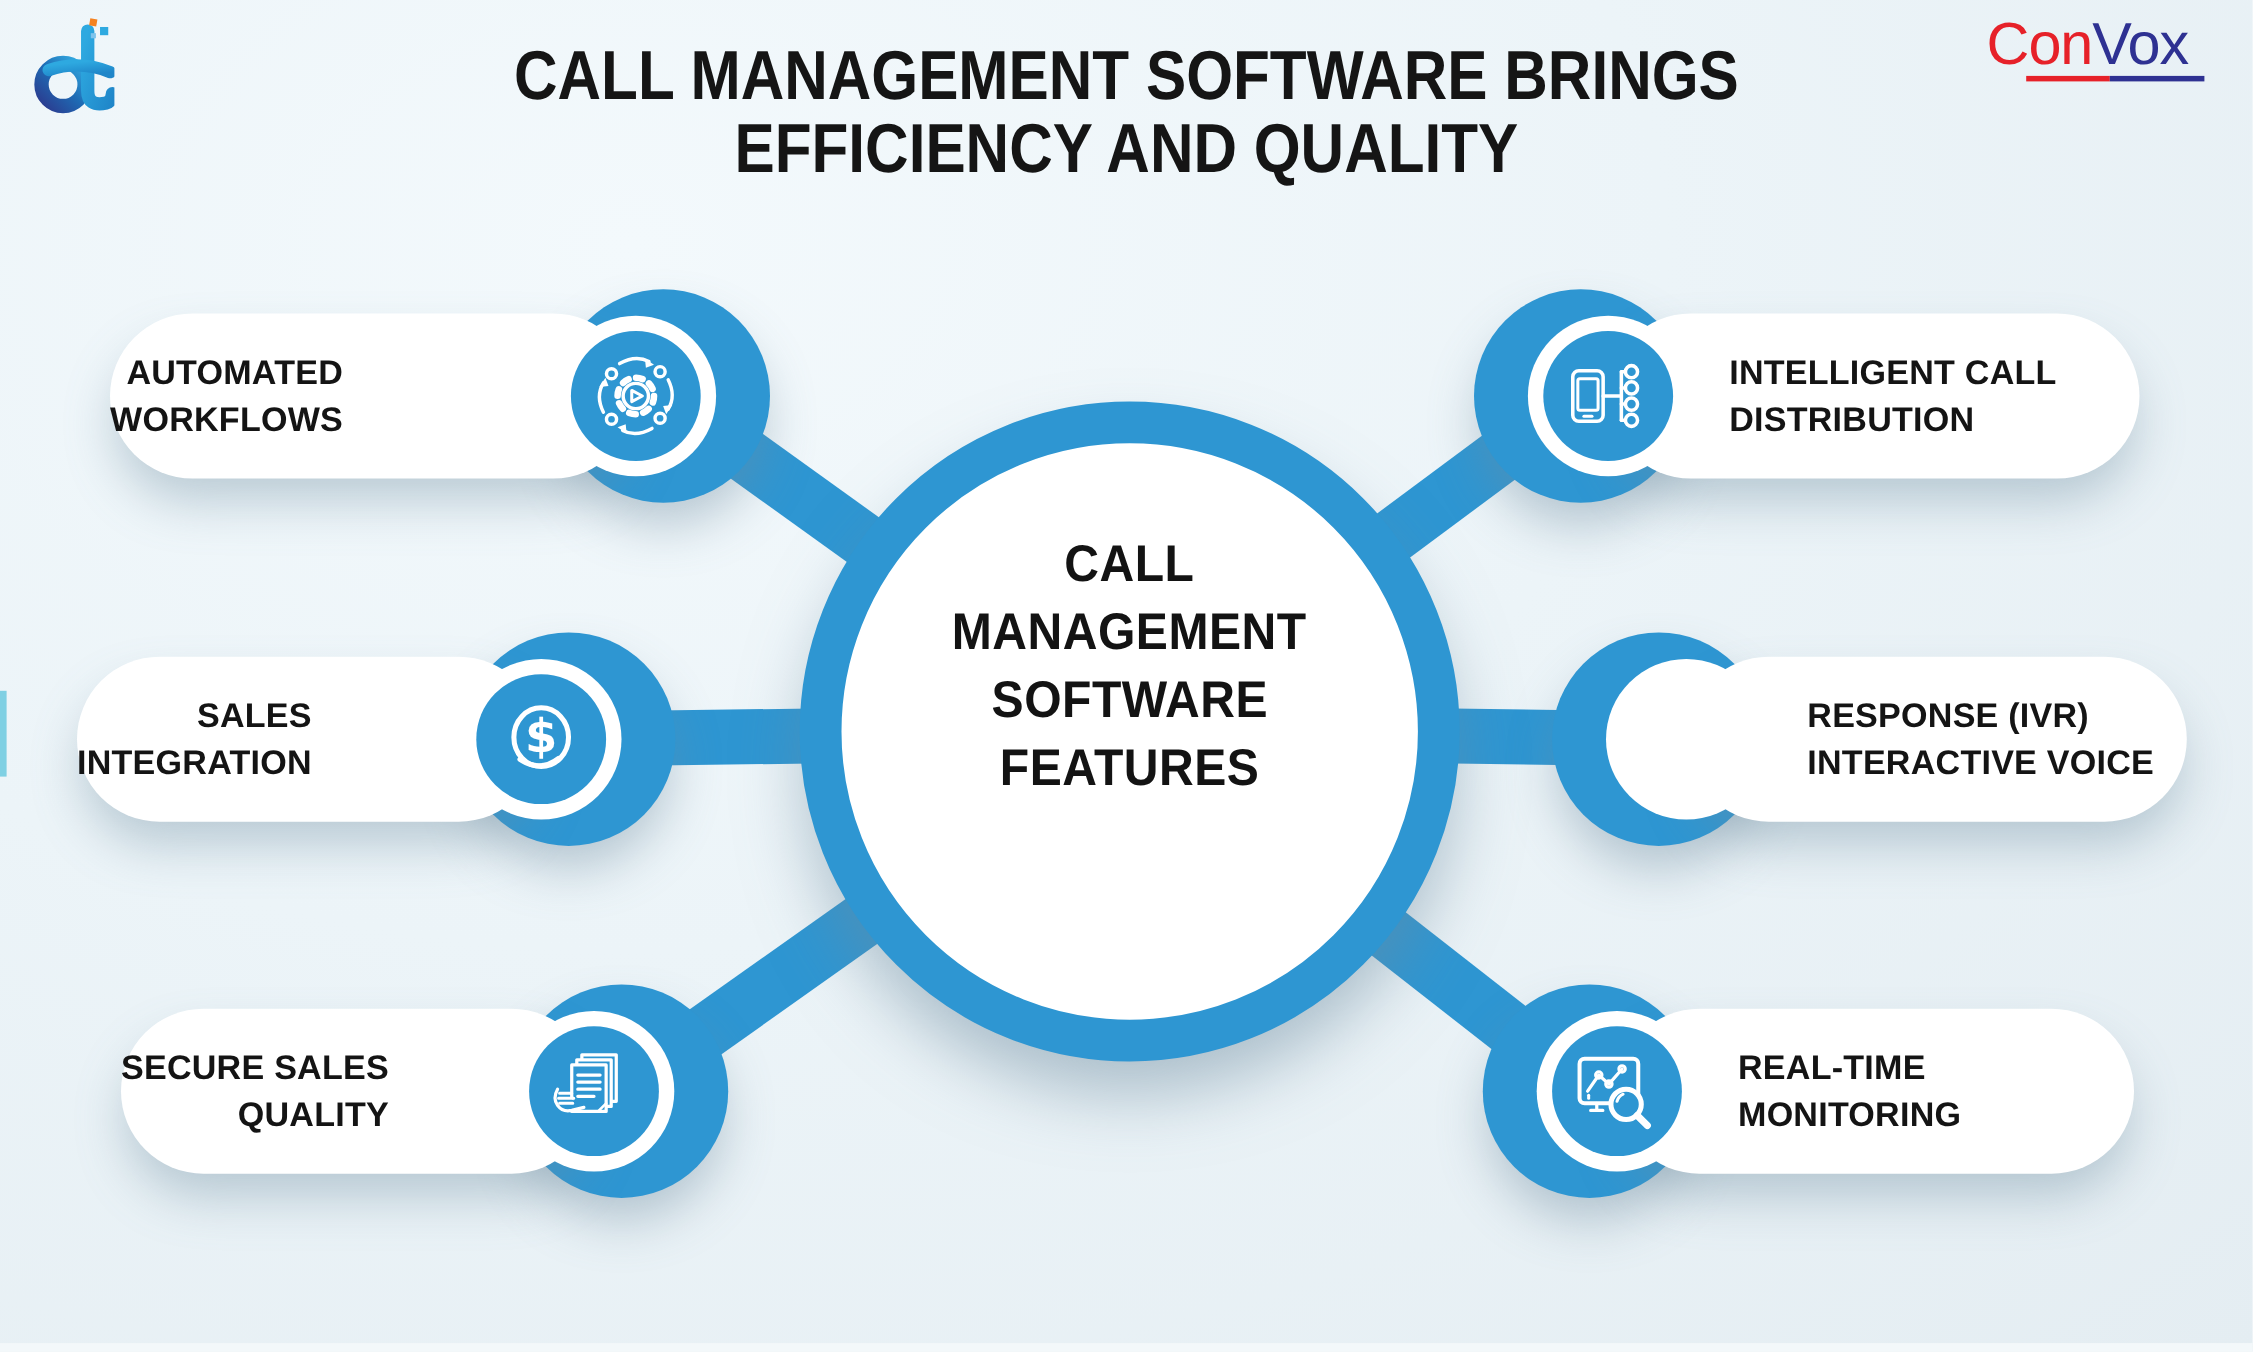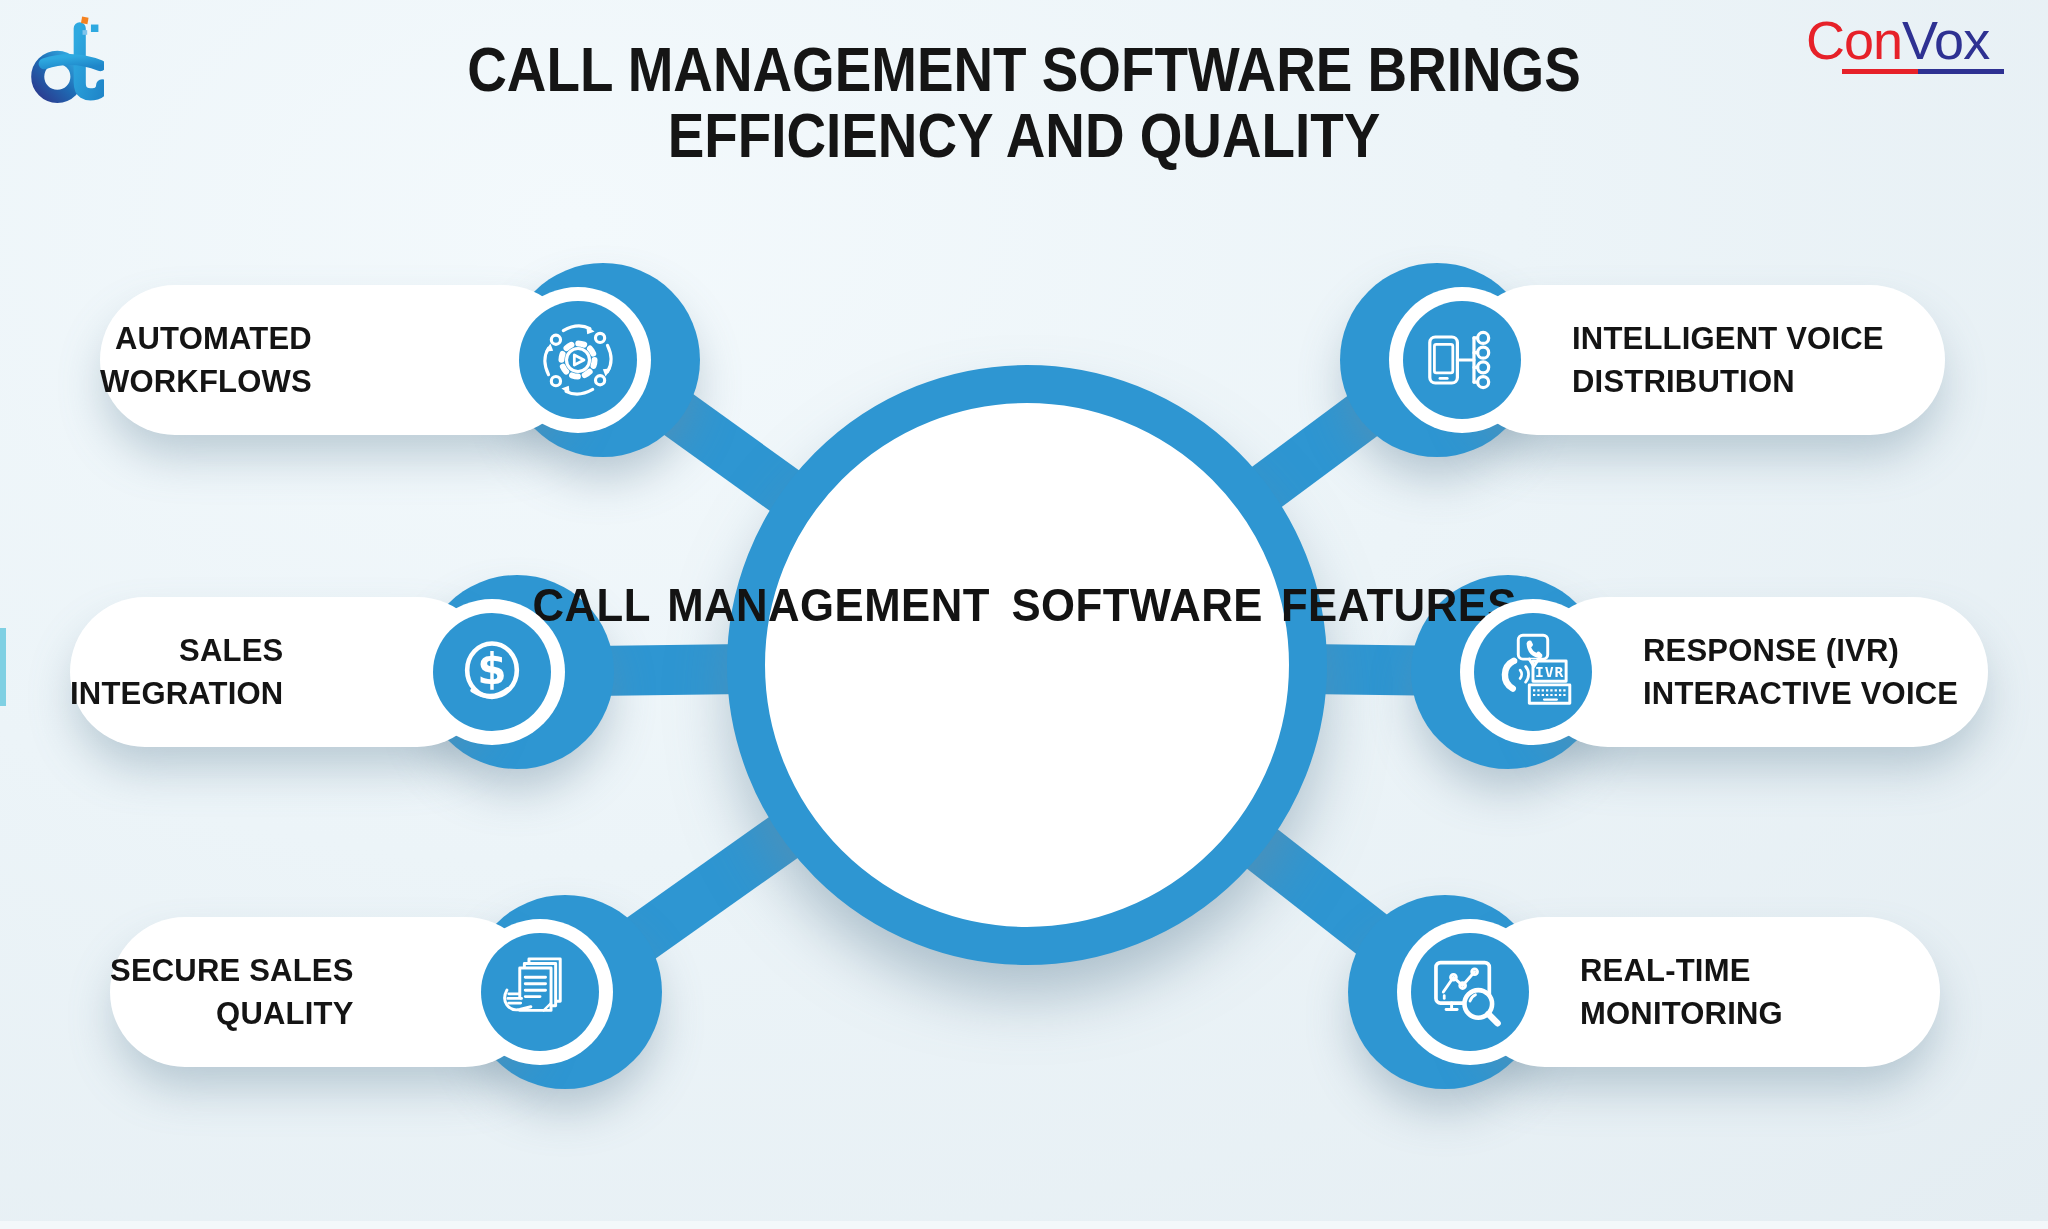--- a/index.html
+++ b/index.html
@@ -26,21 +26,21 @@
   .convox-underline .u-navy { width:86px; height:5px; background:#2e3192; }
 
   
   .connector { position:absolute; left:1027px; top:640px; height:50px; background:#2e96d2; transform-origin:0 25px; z-index:1; }
 
   
   .hub {
     position:absolute; left:727px; top:365px; width:600px; height:600px;
     border-radius:50%; background:#fff; border:38px solid #2e96d2; box-sizing:border-box;
     z-index:2; box-shadow:0 35px 60px -5px rgba(110,140,160,.5);
-    display:flex; flex-direction:row; align-items:center; justify-content:center;
+    display:flex; flex-direction:column; align-items:center; justify-content:center;
     padding-bottom:120px;
   }
   .hub-line { font-size:47px; line-height:62px; font-weight:800; color:#131313; letter-spacing:.5px; transform:scaleX(.93); white-space:nowrap; }
 
   
   .outer-circle { position:absolute; width:194px; height:194px; border-radius:50%; background:#2e96d2; z-index:2; box-shadow:0 25px 45px -5px rgba(110,140,160,.45); }
   .pill { position:absolute; height:150px; border-radius:75px; background:#fff; z-index:3; box-shadow:0 25px 45px -5px rgba(110,140,160,.42); display:flex; align-items:center; }
   .pill.left { justify-content:flex-start; text-align:right; padding-right:110px; box-sizing:border-box; }
   .pill.right { justify-content:flex-start; text-align:left; padding-left:110px; box-sizing:border-box; }
   .pill-label { font-size:31px; line-height:43px; font-weight:700; color:#141414; letter-spacing:.2px; white-space:nowrap; }
@@ -128,21 +128,21 @@
         <path d="M54,70 l8,-8" stroke-width="2.6"></path>
         <path d="M14,48 q-5,9 0,16 q5,7 14,5 l12,-3" fill="#2e96d2"></path>
         <path d="M16,52 h12 M15,57 h15 M16,62 h13" stroke-width="3"></path>
       </g>
     </svg>
   </div>
 
   <div class="outer-circle" style="left:1340px; top:263px;"></div>
   <div class="pill right" style="left:1462px; top:285px; width:483px;">
     <div class="pill-label">
-      <div>INTELLIGENT VOICE</div>
+      <div>INTELLIGENT CALL</div>
       <div>DISTRIBUTION</div>
     </div>
   </div>
   <div class="white-circle" style="left:1389px; top:287px;"></div>
   <div class="disc" style="left:1403px; top:301px;">
     <svg width="92" height="92" viewBox="0 0 100 100">
       <g fill="none" stroke="#fff" stroke-width="3.5" stroke-linecap="round" stroke-linejoin="round">
         <rect x="15" y="25" width="30" height="50" rx="6"></rect>
         <rect x="20" y="33" width="20" height="31" rx="2" stroke-width="3"></rect>
         <path d="M26,70 h8" stroke-width="3"></path>
@@ -158,39 +158,20 @@
   </div>
 
   <div class="outer-circle" style="left:1411px; top:575px;"></div>
   <div class="pill right" style="left:1533px; top:597px; width:455px;">
     <div class="pill-label">
       <div>RESPONSE (IVR)</div>
       <div>INTERACTIVE VOICE</div>
     </div>
   </div>
   <div class="white-circle" style="left:1460px; top:599px;"></div>
-  <div class="disc" style="left:1474px; top:613px;">
-    <svg width="92" height="92" viewBox="0 0 100 100">
-      <g fill="none" stroke="#fff" stroke-width="3.2" stroke-linecap="round" stroke-linejoin="round">
-        <rect x="34" y="10" width="32" height="26" rx="5"></rect>
-        <path d="M46,36 l5,8 l5,-8" fill="#2e96d2"></path>
-        <path d="M43,19 q1,-4 5,-3 l2,4 q0,2 -2,3 q2,5 6,6 q1,-2 3,-1 l3,3 q1,4 -3,4 q-13,-2 -14,-16 z" fill="#fff" stroke="none"></path>
-        <path d="M29,38 a17,17 0 0 0 -1,30" stroke-width="7"></path>
-        <circle cx="30" cy="38" r="3" fill="#fff" stroke="none"></circle>
-        <circle cx="28" cy="68" r="3" fill="#fff" stroke="none"></circle>
-        <path d="M36,48 a7,7 0 0 1 0,9" stroke-width="3"></path>
-        <path d="M42,44 a13,13 0 0 1 0,17" stroke-width="3"></path>
-        <rect x="50" y="38" width="36" height="22"></rect>
-        <text x="68" y="55" font-size="16" font-weight="bold" fill="#fff" stroke="none" text-anchor="middle" letter-spacing="1" font-family="DejaVu Sans Mono, monospace">IVR</text>
-        <rect x="46" y="64" width="44" height="20"></rect>
-        <path d="M50,70 h36 M50,75 h36" stroke-width="2.4" stroke-dasharray="2.5 2.2" stroke-linecap="butt"></path>
-        <path d="M62,80 h14" stroke-width="2.4"></path>
-      </g>
-    </svg>
-  </div>
 
   <div class="outer-circle" style="left:1348px; top:895px;"></div>
   <div class="pill right" style="left:1470px; top:917px; width:470px;">
     <div class="pill-label">
       <div>REAL-TIME</div>
       <div>MONITORING</div>
     </div>
   </div>
   <div class="white-circle" style="left:1397px; top:919px;"></div>
   <div class="disc" style="left:1411px; top:933px;">

